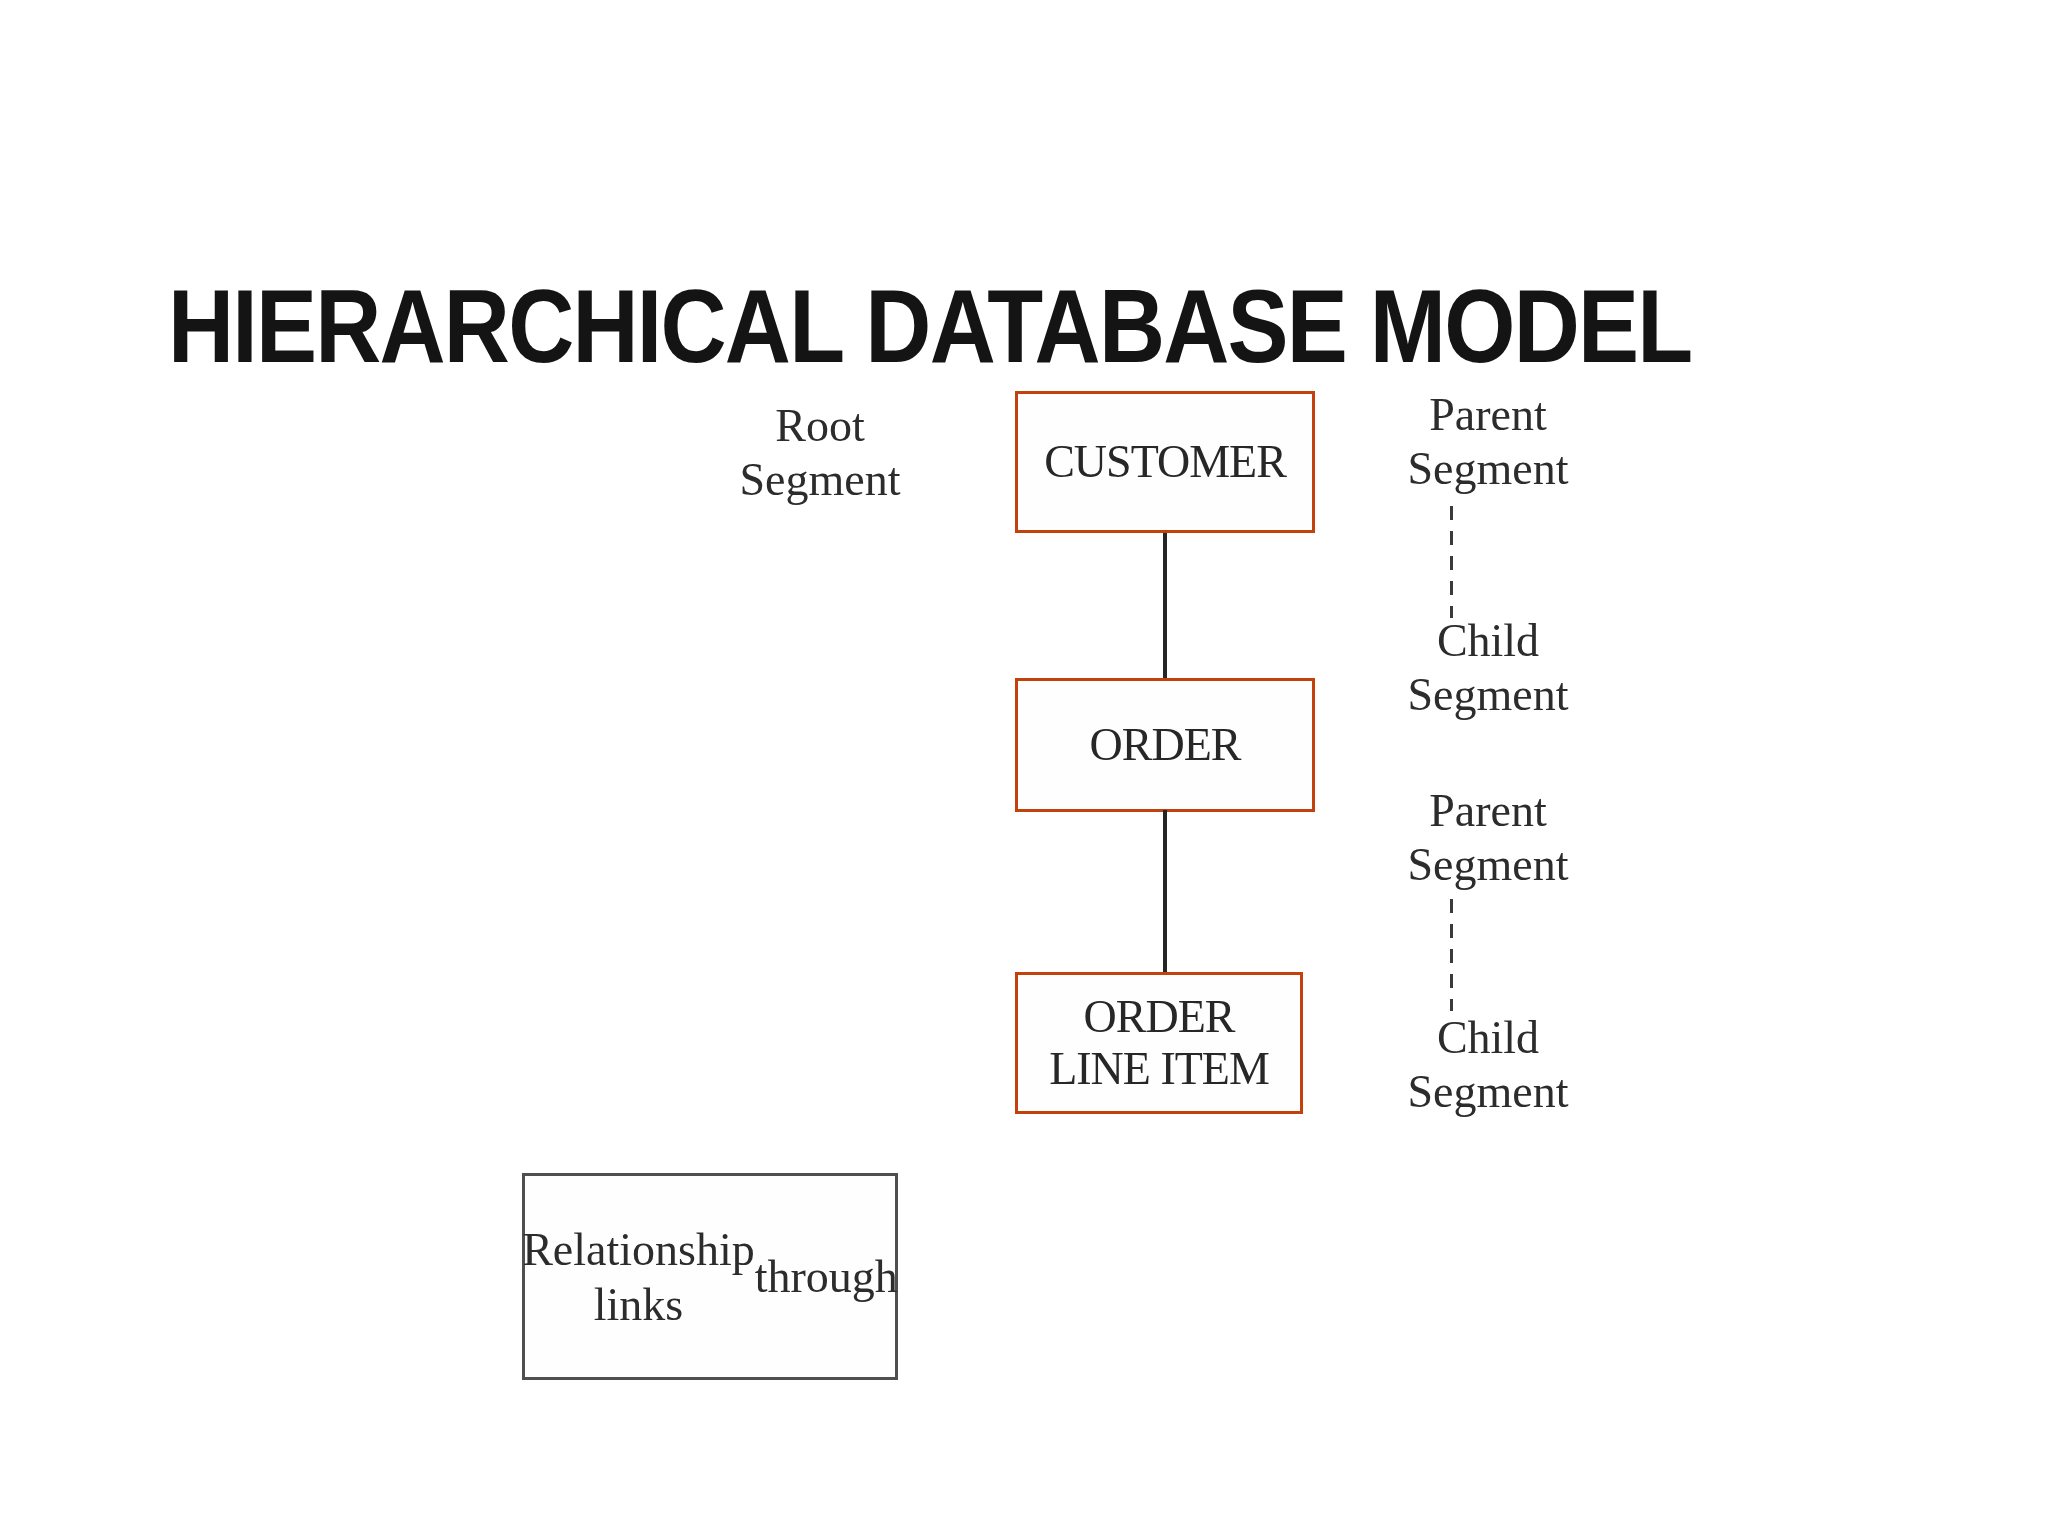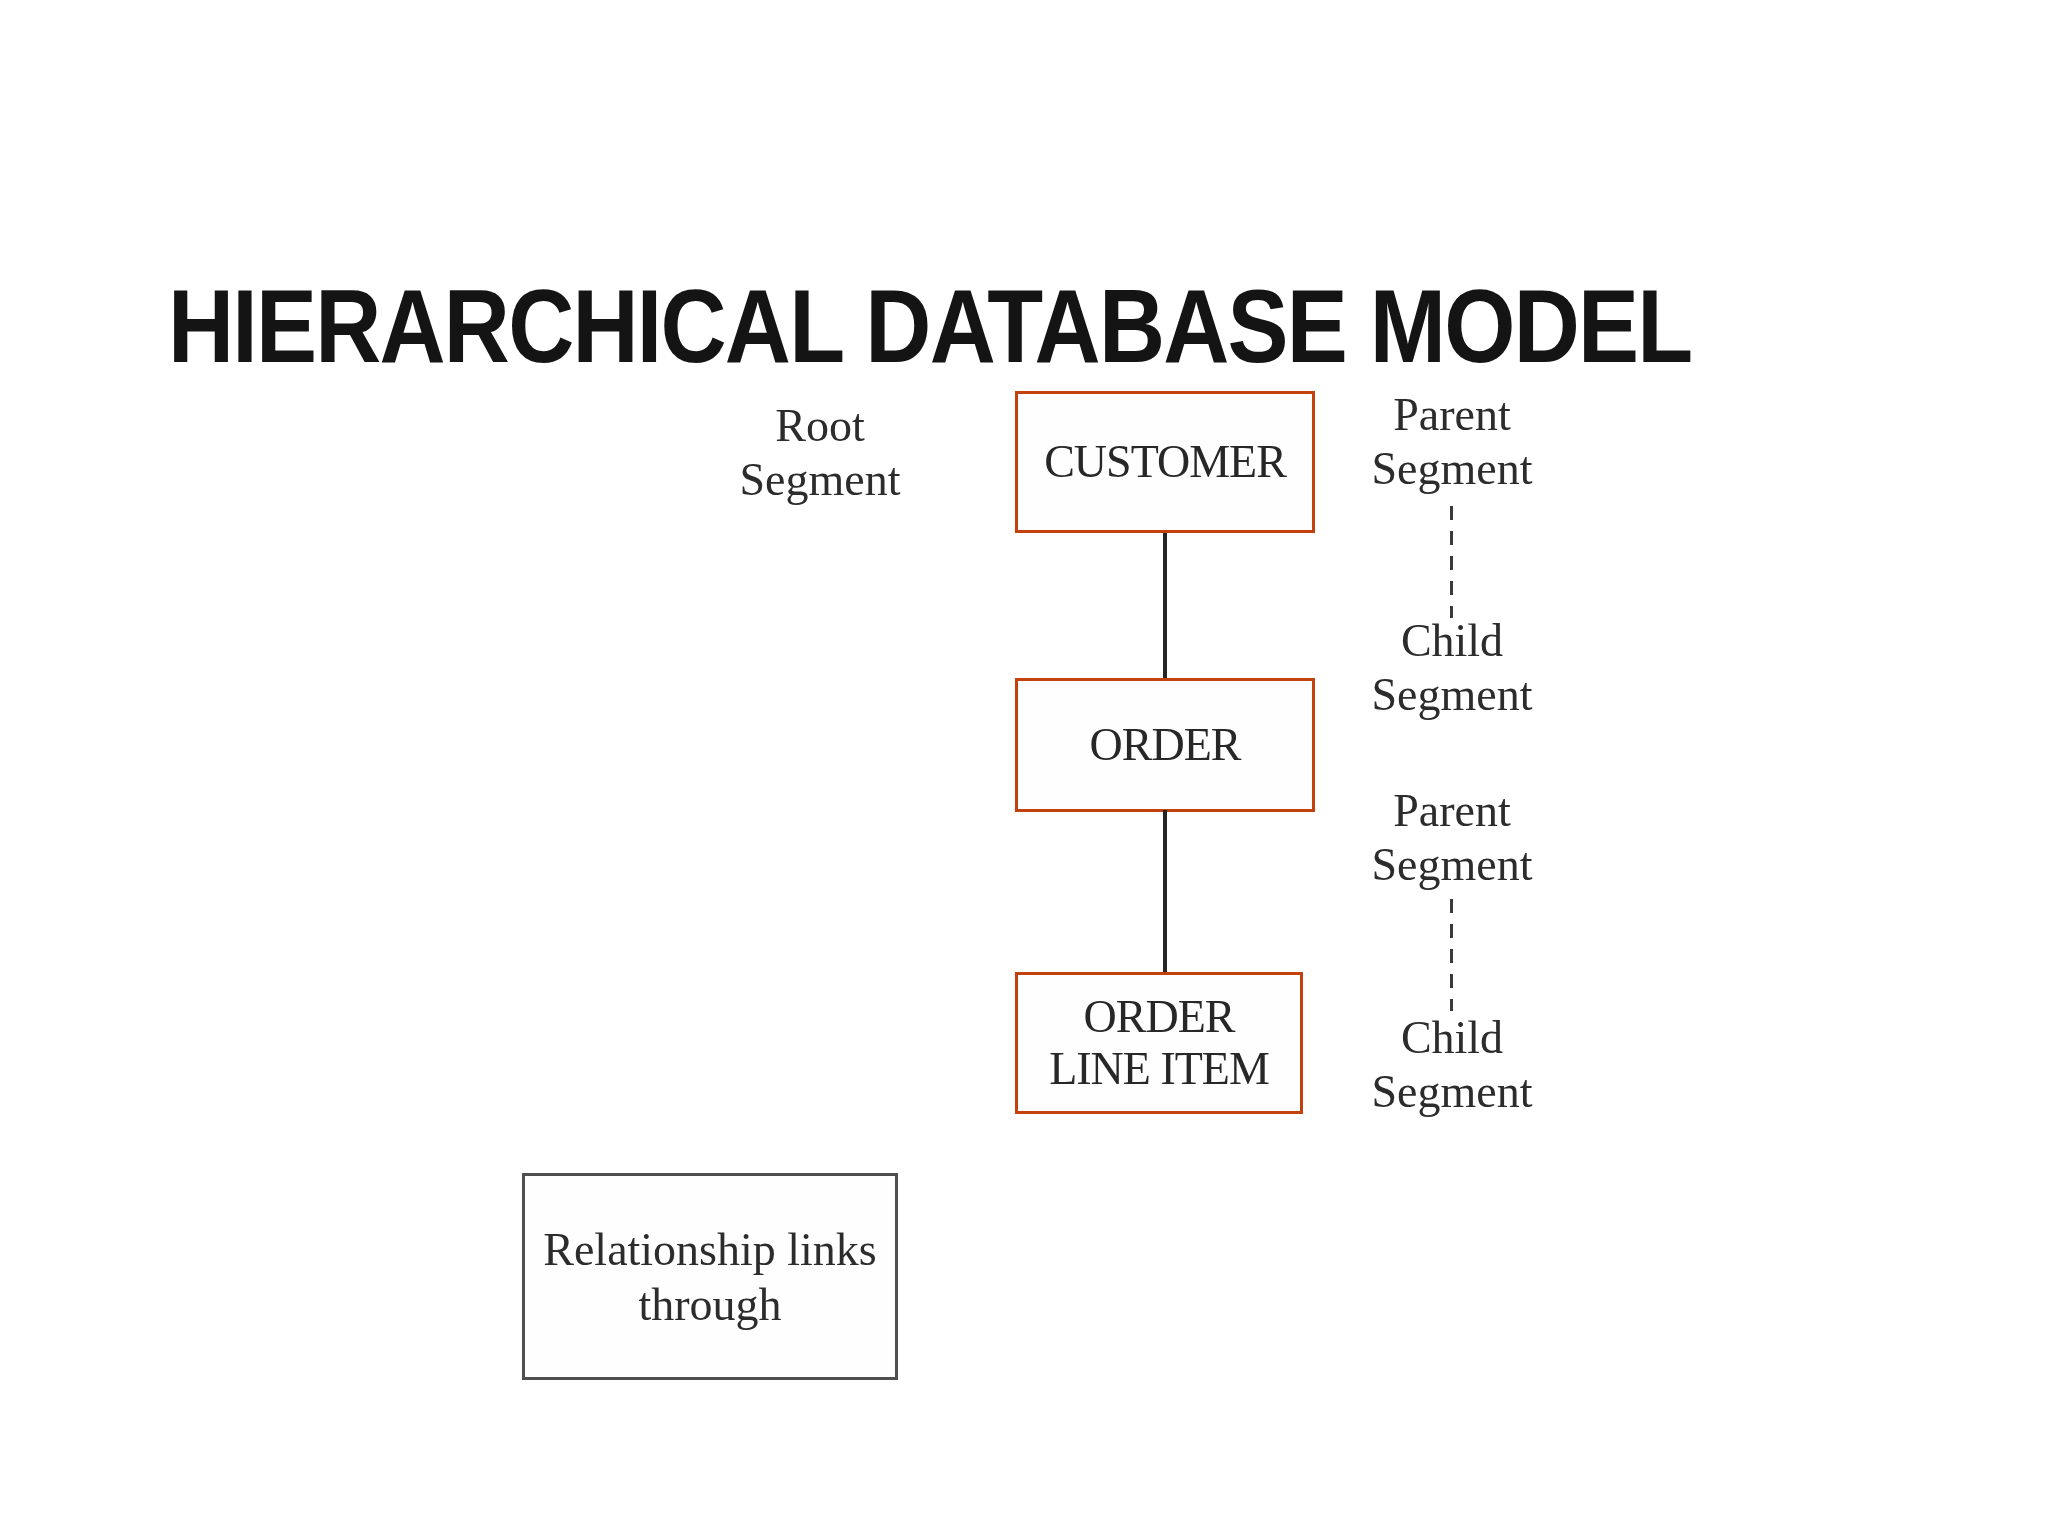--- a/index.html
+++ b/index.html
@@ -75,38 +75,38 @@
 
   
   .label {
     position: absolute;
     text-align: center;
     font-size: 46px;
     line-height: 54px;
     color: #2c2c2c;
   }
   .label-root    { left: 720px;  top: 355px; width: 200px; margin-top: 44px; }
-  .side          { left: 1352px; width: 200px; }
+  .side          { left: 1388px; width: 200px; }
   .side-parent-1 { top: 388px; }
   .side-child-1  { top: 614px; }
   .side-parent-2 { top: 784px; }
   .side-child-2  { top: 1011px; }
 
   
   .note {
     position: absolute;
     left: 522px;
     top: 1173px;
     width: 376px;
     height: 207px;
     box-sizing: border-box;
     border: 3px solid #4f4f4f;
     background: #fefefe;
     display: flex;
-    flex-direction: column;
+    flex-direction: row;
     align-items: center;
     justify-content: center;
     text-align: center;
     font-size: 46px;
     line-height: 55px;
     color: #2c2c2c;
   }
 </style>
 </head>
 <body>

